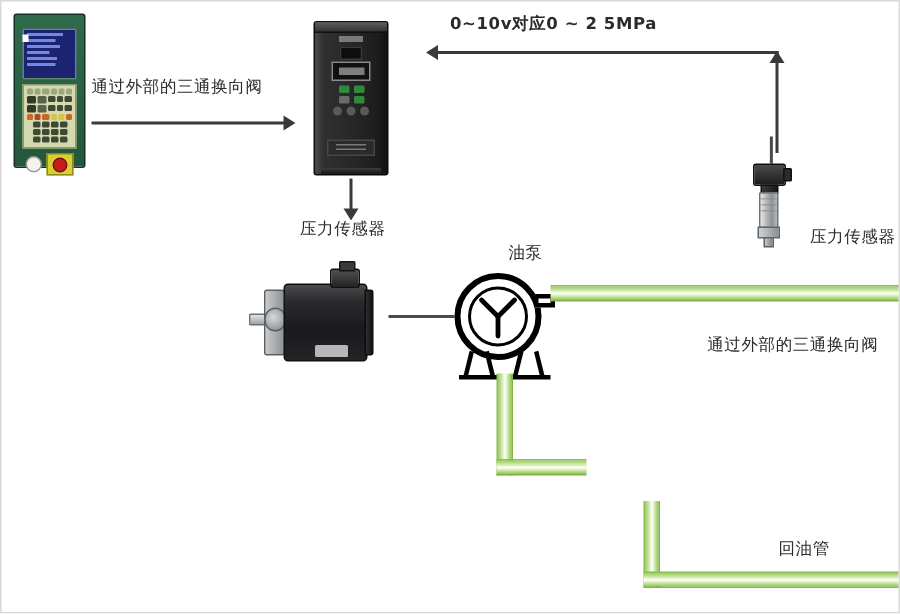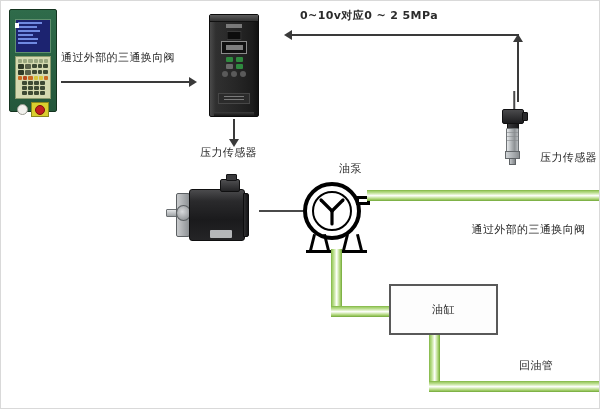--- a/index.html
+++ b/index.html
@@ -436,21 +436,18 @@
   <div class="pipe h" style="left:366px;top:189px;width:234px;"></div>
 
   <div class="pipe v" style="left:330px;top:248px;height:68px;"></div>
 
   <div class="pipe h" style="left:330px;top:305px;width:60px;"></div>
 
   <div class="pipe v" style="left:428px;top:333px;height:58px;"></div>
 
   <div class="pipe h" style="left:428px;top:380px;width:172px;"></div>
 
-  <div id="cyl" style="left:388px;top:283px;width:109px;height:51px;">
-    <span class="lbl" style="position:static;">油缸</span>
-  </div>
 
   <div class="lbl center" style="left:455px;top:222px;width:145px;">通过外部的三通换向阀</div>
 
   <div class="lbl" style="left:518px;top:358px;width:70px;">回油管</div>
 
 </div>
 
 </body></html>

